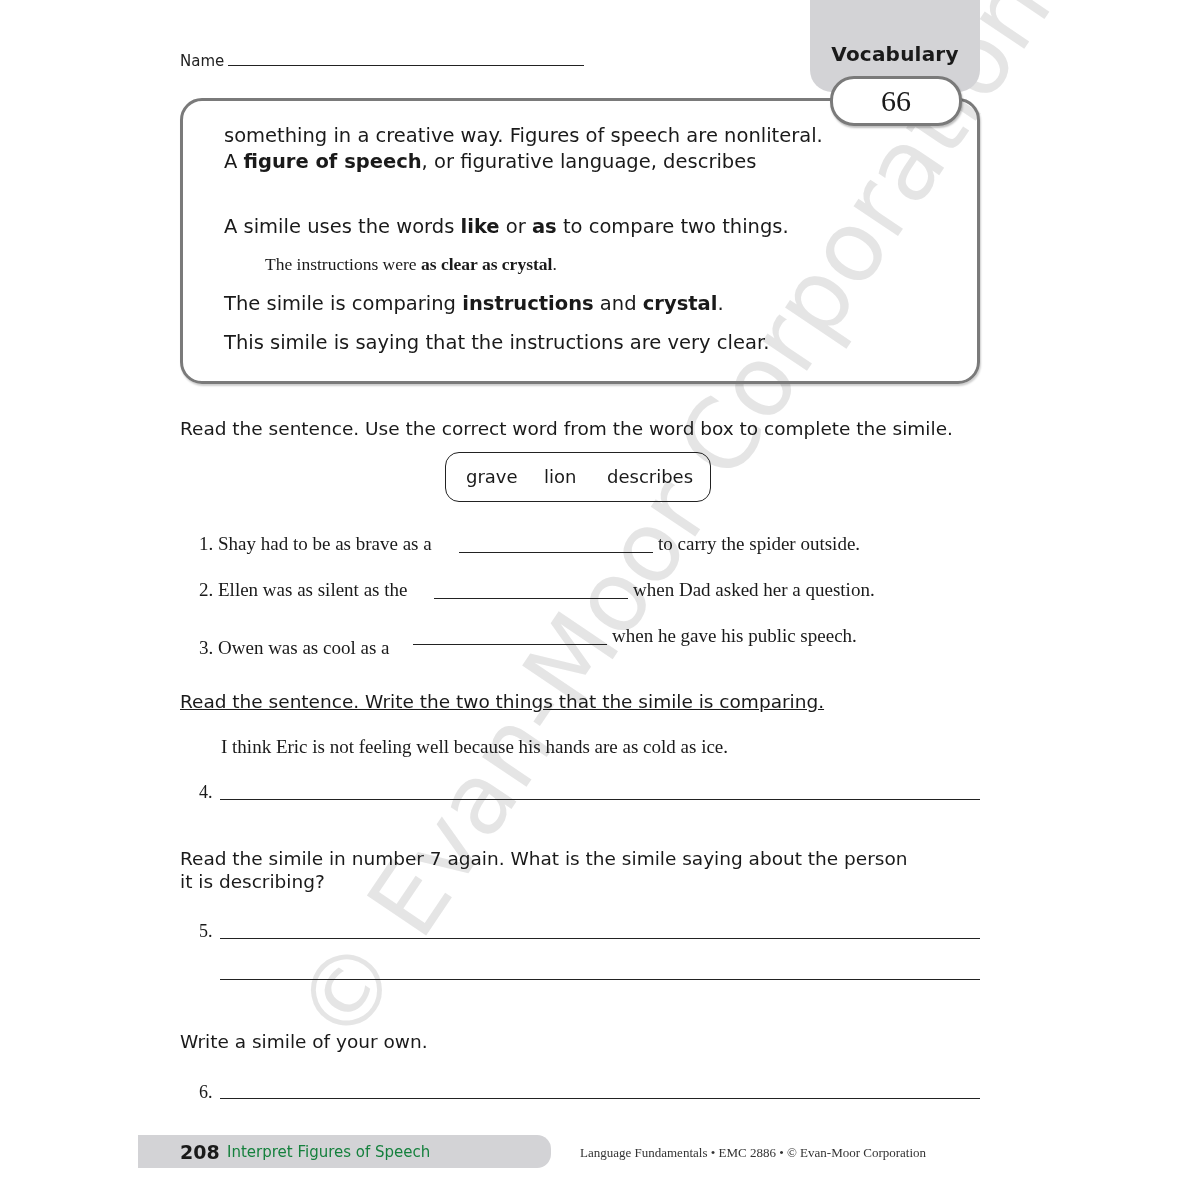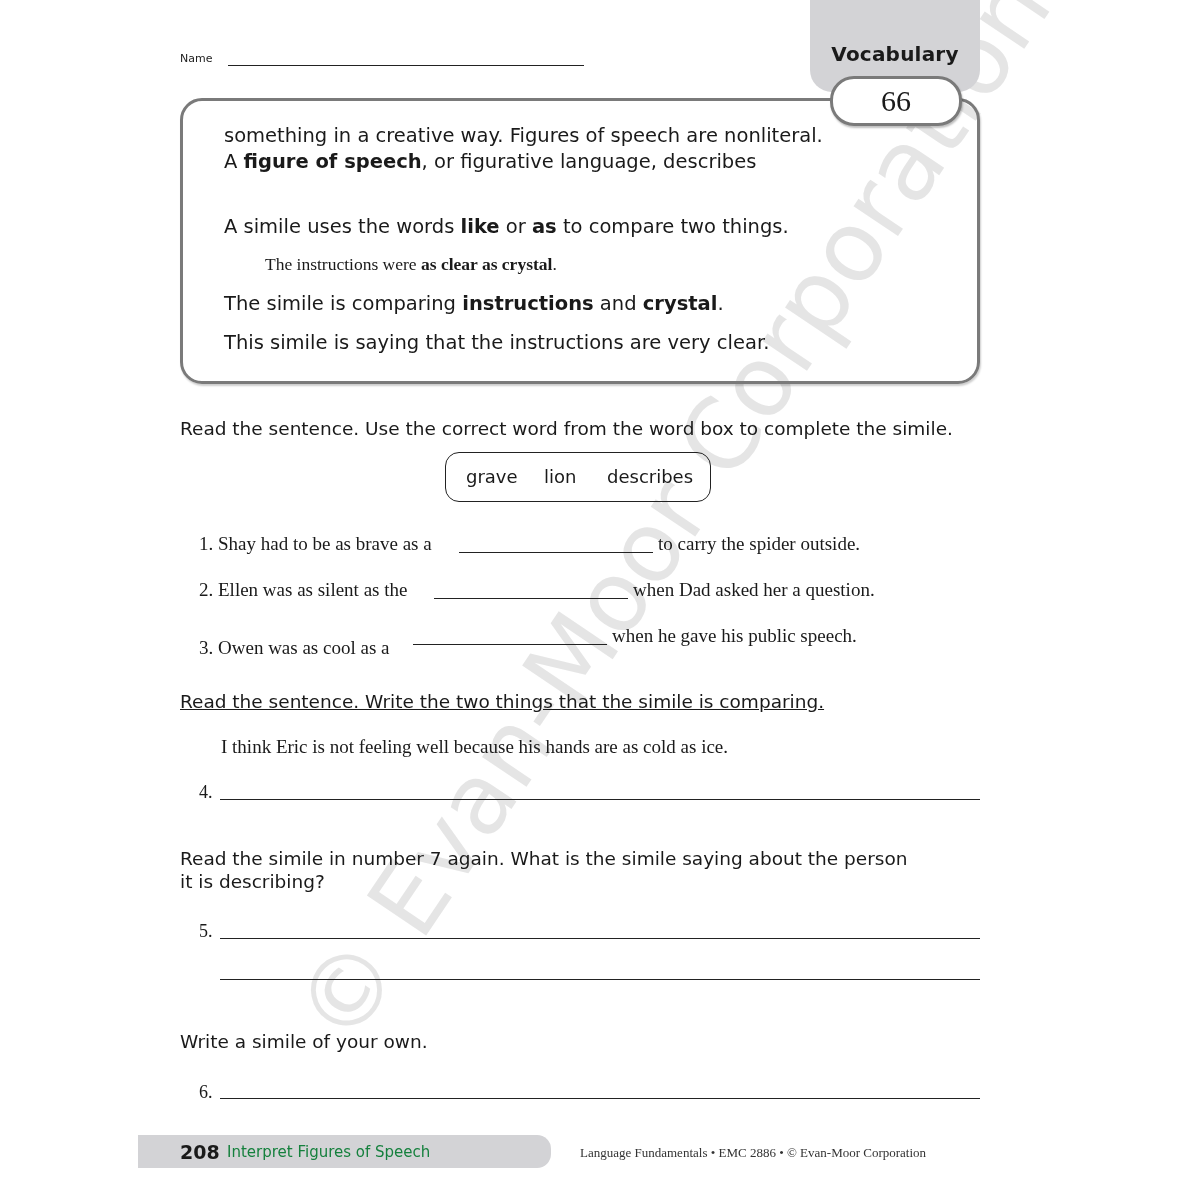--- a/index.html
+++ b/index.html
@@ -7,21 +7,21 @@
       width: 1200px; height: 1200px; position: relative; overflow: hidden;
       background: #ffffff; color: #1a1a1a;
       font-family: "DejaVu Sans", sans-serif;
     }
     .abs { position: absolute; }
     .sans { font-family: "DejaVu Sans", sans-serif; }
     .serif { font-family: "Liberation Serif", "DejaVu Serif", serif; }
     b { font-weight: bold; }
 
     
-    .name-label { left: 180px; top: 52px; font-size: 11px; color: #222; }
+    .name-label { left: 180px; top: 52px; font-size: 15px; color: #222; }
     .name-line { left: 228px; top: 65px; width: 356px; border-bottom: 1.5px solid #222; }
 
     
     .tab {
       left: 810px; top: 0; width: 170px; height: 92px;
       background: #d3d3d6; border-radius: 0 0 22px 22px;
     }
     .tab-title { left: 810px; top: 42px; width: 170px; text-align: center; font-size: 20px; font-weight: bold; color: #1a1a1a; letter-spacing: 0.2px; }
     .lesson-pill {
       left: 830px; top: 76px; width: 126px; height: 44px;

